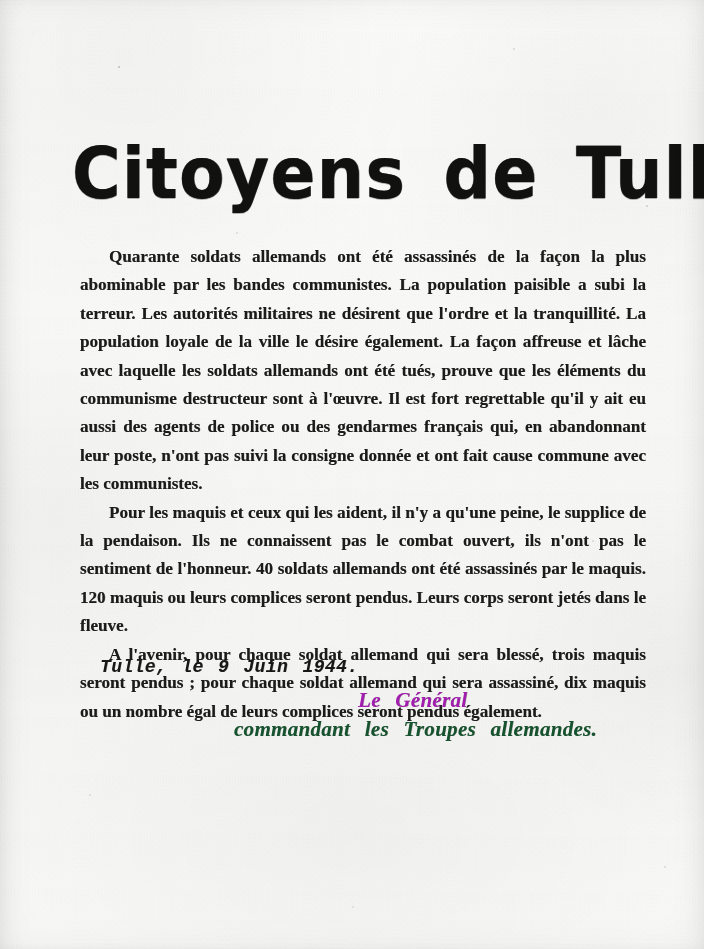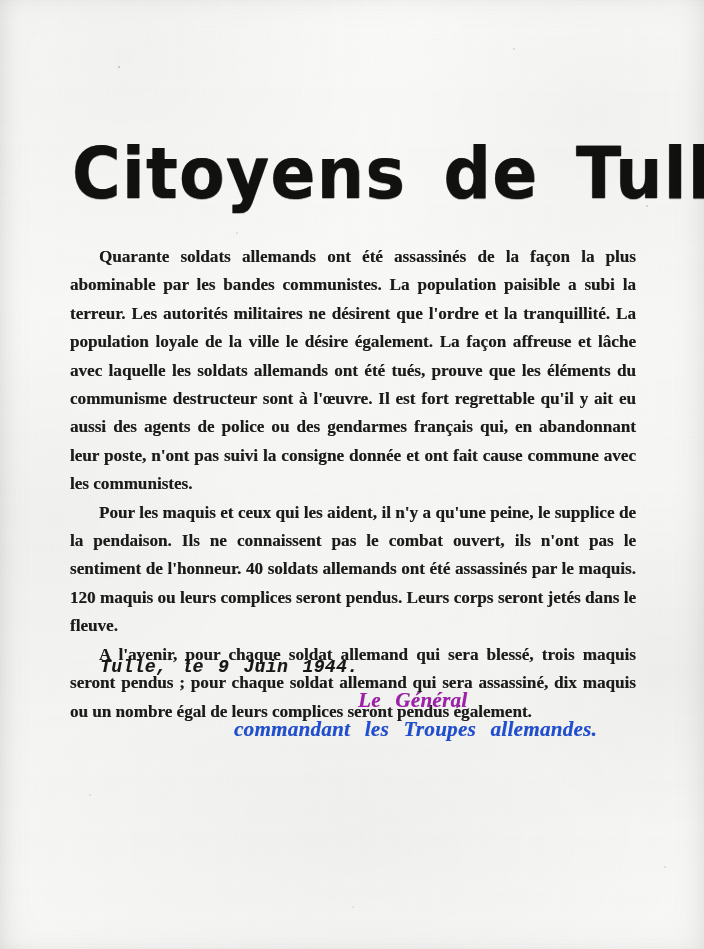--- a/index.html
+++ b/index.html
@@ -78,21 +78,21 @@
     text-shadow:
       0.6px 0 0 rgba(17,17,16,0.55),
       -0.5px 0.4px 0 rgba(17,17,16,0.40),
       0 0.7px 0.6px rgba(17,17,16,0.30);
     white-space: nowrap;
   }
 
   
   .body-block {
     position: absolute;
-    left: 4px;
+    left: 14px;
     top: 243px;
     width: 566px;
     font-family: "Liberation Serif", serif;
     font-weight: 700;
     font-size: 17.1px;
     line-height: 28.4px;
     color: #1b1b19;
     text-align: justify;
     text-shadow:
       0.35px 0 0 rgba(27,27,25,0.34),
@@ -140,21 +140,21 @@
   .sign-line2 {
     position: absolute;
     left: 168px;
     top: 717px;
     font-family: "Liberation Serif", serif;
     font-style: italic;
     font-weight: 700;
     font-size: 21px;
     word-spacing: 9px;
     letter-spacing: 0.3px;
-    color: #1d4ed8;
+    color: #14532d;
     text-shadow: 0.4px 0 0 rgba(23,23,21,0.4);
   }
 
   
   .speck {
     position: absolute;
     background: rgba(60,60,58,0.30);
     border-radius: 50%;
     pointer-events: none;
   }

